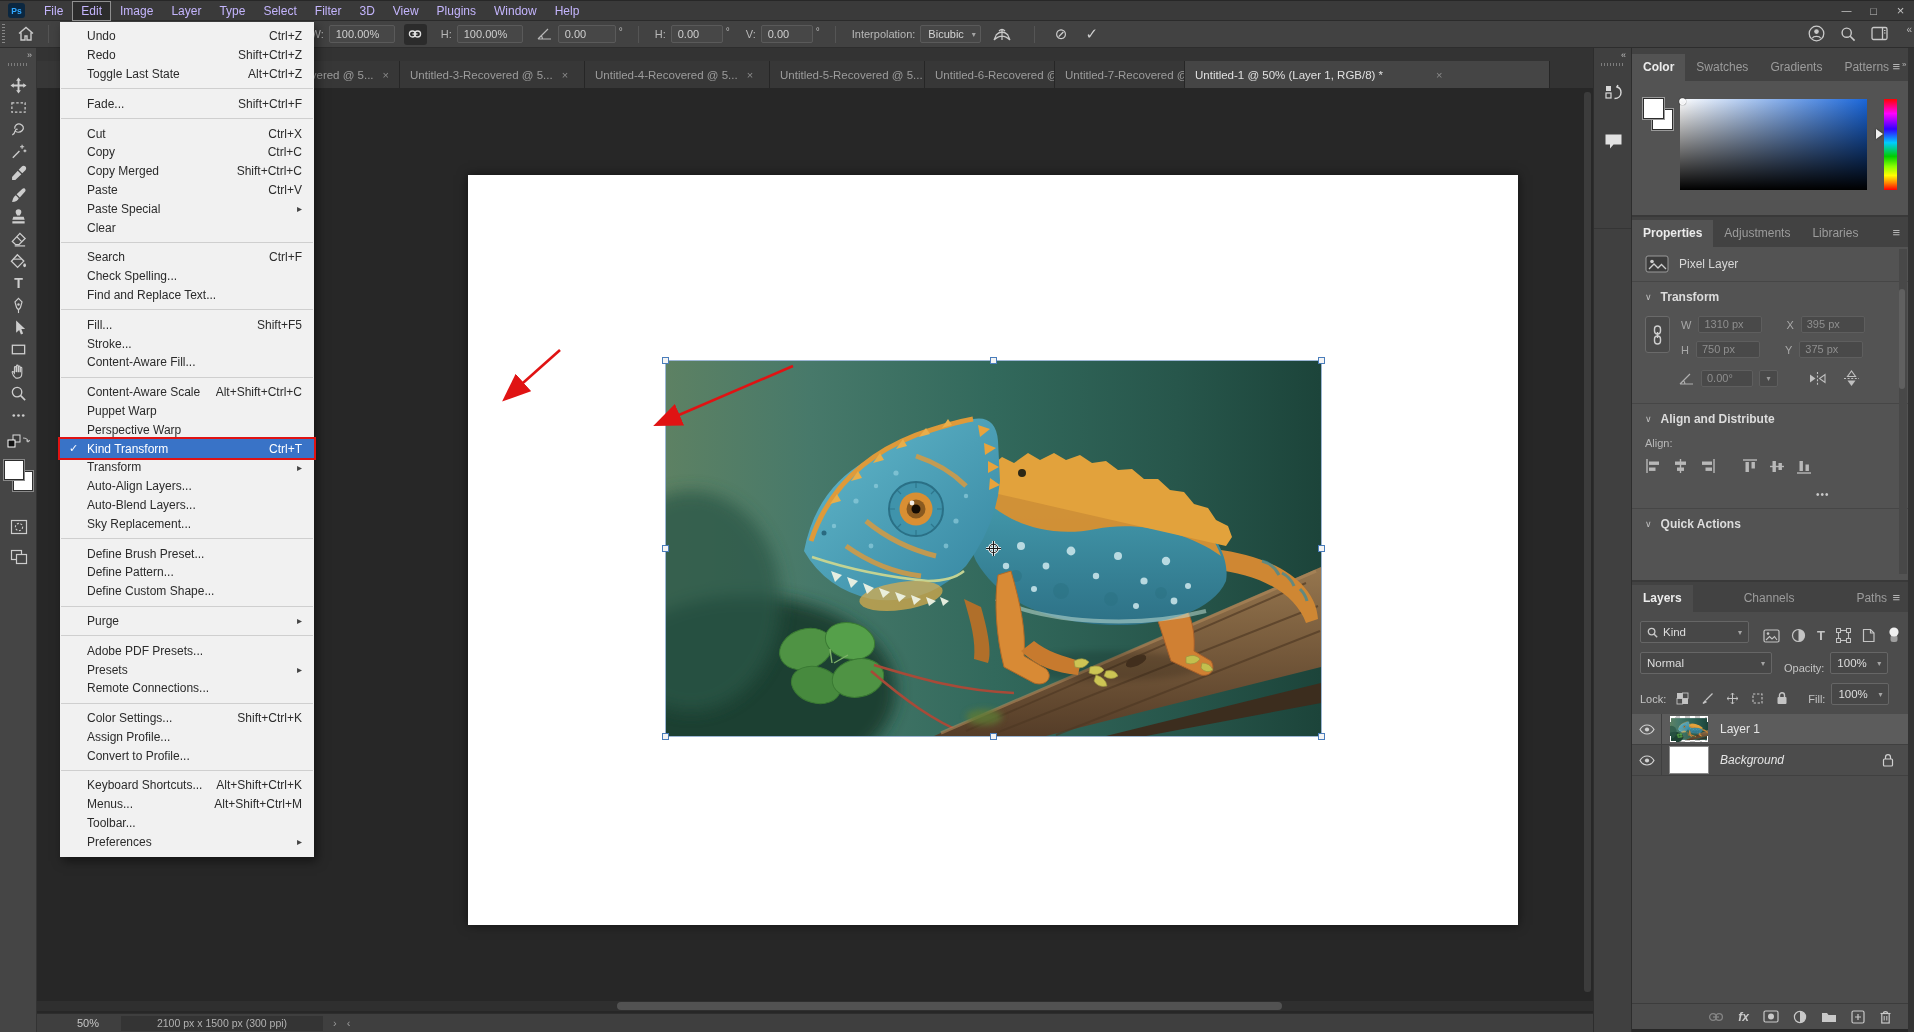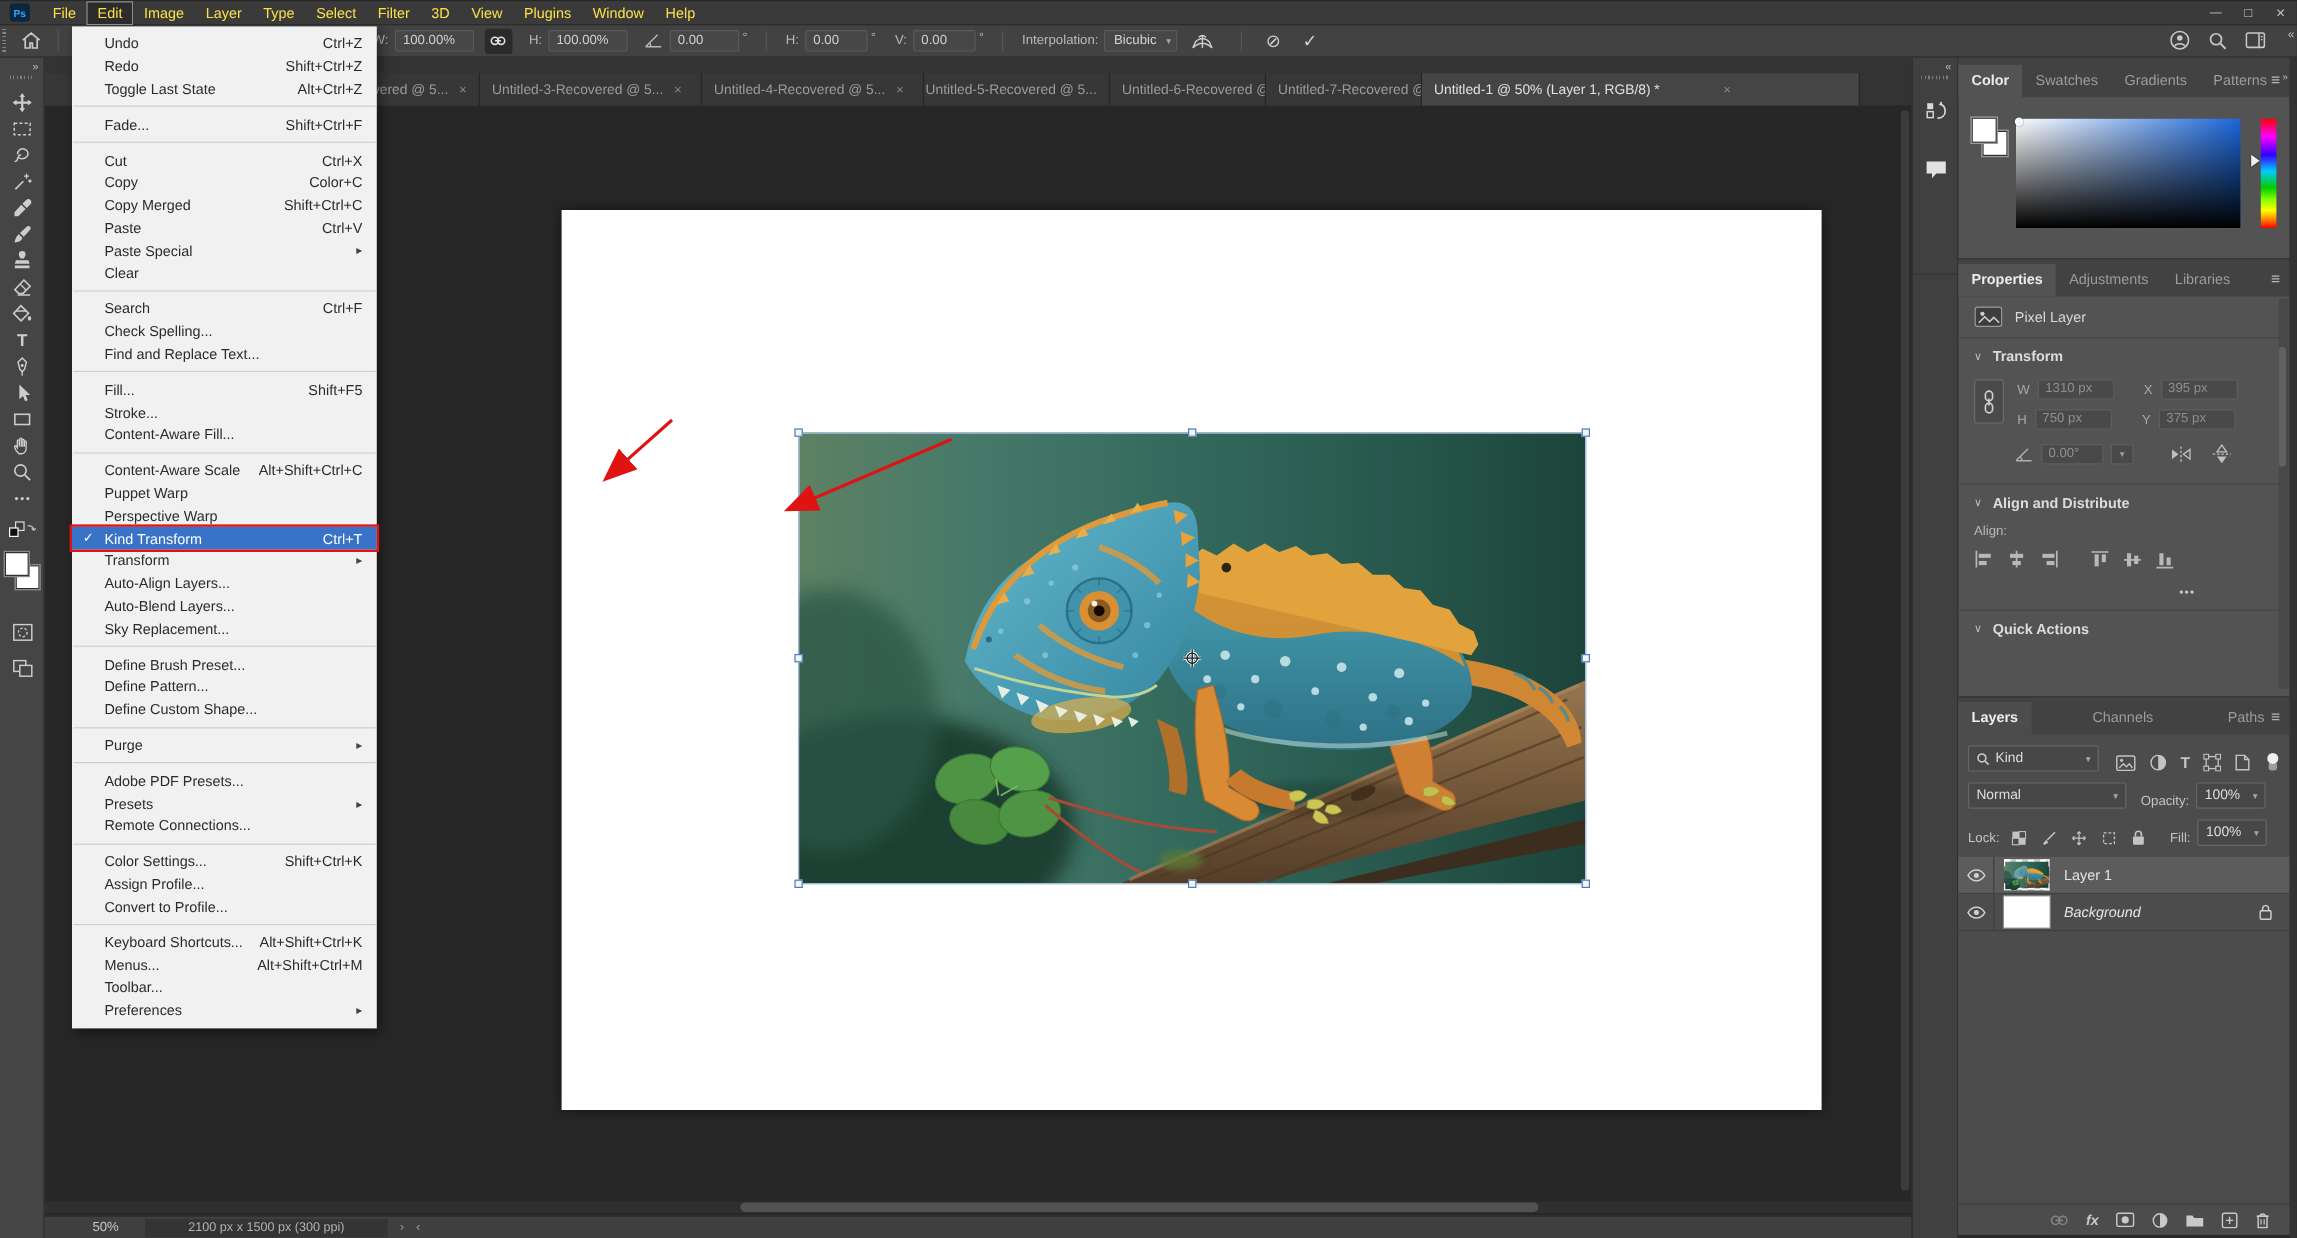--- a/index.html
+++ b/index.html
@@ -5,21 +5,21 @@
   * { margin:0; padding:0; box-sizing:border-box; }
   html,body { width:1914px; height:1032px; overflow:hidden; background:#272727;
     font-family:"Liberation Sans", sans-serif; -webkit-font-smoothing:antialiased; }
   svg { display:block; }
 
   
   #menubar { position:absolute; left:0; top:1px; width:1914px; height:20px; background:#3a3a3a;
     display:flex; align-items:center; z-index:120; border-bottom:1px solid #2b2b2b; }
   #pslogo { width:17px; height:15px; margin:0 10px 0 8px; background:#0b2740; border-radius:3px;
     color:#31a8ff; font-size:8.5px; font-weight:bold; display:flex; align-items:center; justify-content:center; }
-  .mb-item { height:20px; line-height:20px; padding:0 9px; font-size:12px; color:#fde047; cursor:default; }
+  .mb-item { height:20px; line-height:20px; padding:0 9px; font-size:12px; color:#c4b5fd; cursor:default; }
   .mb-item.active { background:#2c2c2c; box-shadow:inset 0 0 0 1px #8f8f8f; }
   #winctl { position:absolute; right:0; top:0; height:20px; display:flex; }
   #winctl span { width:27px; text-align:center; color:#c4c4c4; font-size:10px; line-height:20px; }
 
   
   #optionsbar { position:absolute; left:0; top:20px; width:1914px; height:28px; background:#424242;
     border-bottom:1px solid #2d2d2d; z-index:40; }
   #ob-grip { position:absolute; left:2px; top:4px; width:3px; height:20px;
     background:repeating-linear-gradient(#888 0 1px, transparent 1px 3px); }
   #ob-home { position:absolute; left:18px; top:6px; }
@@ -391,21 +391,21 @@
         <span class="tx">×</span>
     </div>
     <div class="dtab" style="width:185px;">
       <span class="tlabel">Untitled-3-Recovered @ 5...</span>
         <span class="tx">×</span>
     </div>
     <div class="dtab" style="width:185px;">
       <span class="tlabel">Untitled-4-Recovered @ 5...</span>
         <span class="tx">×</span>
     </div>
-    <div class="dtab" style="width:155px;justify-content:flex-end;">
+    <div class="dtab" style="width:155px;">
       <span class="tlabel">Untitled-5-Recovered @ 5...</span>
     </div>
     <div class="dtab" style="width:130px;">
       <span class="tlabel">Untitled-6-Recovered @ 5...</span>
     </div>
     <div class="dtab" style="width:130px;">
       <span class="tlabel">Untitled-7-Recovered @ 1...</span>
     </div>
     <div class="dtab on" style="width:365px;">
       <span class="tlabel">Untitled-1 @ 50% (Layer 1, RGB/8) *</span>
@@ -971,21 +971,21 @@
       <span class="lab">Fade...</span>
       <span class="sc">Shift+Ctrl+F</span>
     </div>
   <div class="msep"></div>
   <div class="mi">
       <span class="lab">Cut</span>
       <span class="sc">Ctrl+X</span>
     </div>
   <div class="mi">
       <span class="lab">Copy</span>
-      <span class="sc">Color+C</span>
+      <span class="sc">Ctrl+C</span>
     </div>
   <div class="mi">
       <span class="lab">Copy Merged</span>
       <span class="sc">Shift+Ctrl+C</span>
     </div>
   <div class="mi">
       <span class="lab">Paste</span>
       <span class="sc">Ctrl+V</span>
     </div>
   <div class="mi">

